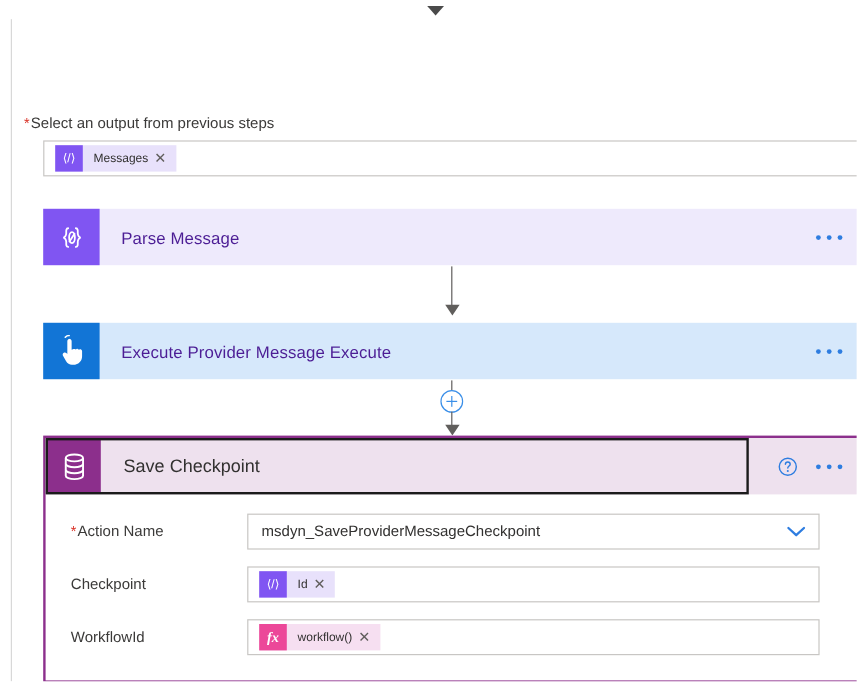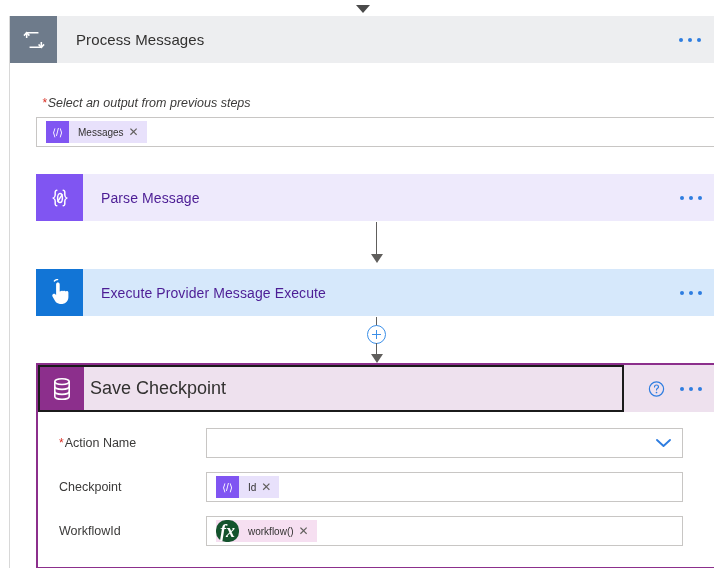--- a/index.html
+++ b/index.html
@@ -77,26 +77,25 @@
     cursor: pointer;
   }
   .dot-blue {
     width: 4px; height: 4px; border-radius: 50%;
     background: #2e7de0;
   }
 
   
   .req-label {
     position: absolute;
-    left: 32px;
+    left: 10px;
     top: 80px;
     font-size: 12.5px;
     color: #3b3a39;
     white-space: nowrap;
-    font-style: italic;
   }
   .req-star {
     color: #d93025;
     font-size: 12px;
     margin-right: 1px;
     vertical-align: top;
   }
 
   
   .msg-input {
@@ -123,26 +122,25 @@
     display: flex;
     align-items: center;
     justify-content: center;
     background: #8055f2;
     color: #ffffff;
     font-size: 10px;
     font-family: "Liberation Sans", sans-serif;
     flex: 0 0 auto;
   }
   .token-icon.fx {
-    background: #14532d;
+    background: #ec4899;
     font-style: italic;
     font-family: "Liberation Serif", serif;
-    font-size: 18px;
+    font-size: 12px;
     font-weight: 700;
-    border-radius: 10px;
   }
   .token-text {
     display: flex;
     align-items: center;
     padding: 0 5px 0 9px;
     font-size: 10px;
     color: #323130;
     white-space: nowrap;
   }
   .token-x {
@@ -289,22 +287,22 @@
     width: 45px;
     height: 45px;
     background: #8c2f8c;
     display: flex;
     align-items: center;
     justify-content: center;
     flex: 0 0 auto;
     margin-left: 1px;
   }
   .sc-title {
-    margin-left: 6px;
-    font-size: 18px;
+    margin-left: 19px;
+    font-size: 15px;
     color: #323130;
     text-align: center;
   }
   .sc-help {
     position: absolute;
     right: 51px;
     top: 50%;
     transform: translateY(-50%);
     cursor: pointer;
     line-height: 0;
@@ -374,36 +372,20 @@
 </style>
 </head>
 <body>
 
 <div id="screen">
 
   <div class="top-arrowhead"></div>
 
   <div class="scope-card">
 
-    <div class="scope-header">
-      <div class="scope-header-icon">
-        <svg width="22" height="22" viewBox="0 0 24 24" fill="none" stroke="#ffffff" stroke-width="1.7" stroke-linecap="square">
-          <polyline points="4,9 4,4 16,4"></polyline>
-          <polyline points="20,15 20,20 8,20"></polyline>
-          <polyline points="1.6,6.6 4,4 6.4,6.6"></polyline>
-          <polyline points="17.6,17.4 20,20 22.4,17.4"></polyline>
-        </svg>
-      </div>
-      <div class="scope-header-title">Process Messages</div>
-      <div class="scope-header-more">
-        <span class="dot-blue"></span>
-        <span class="dot-blue"></span>
-        <span class="dot-blue"></span>
-      </div>
-    </div>
 
     <div class="req-label">
       <span class="req-star">*</span><span>Select an output from previous steps</span>
     </div>
 
     <div class="msg-input">
       <div class="msg-token-wrap">
         <span class="token">
           <span class="token-icon">⟨/⟩</span>
           <span class="token-text">Messages</span>
@@ -480,20 +462,21 @@
           <span class="dot-blue"></span>
           <span class="dot-blue"></span>
         </div>
       </div>
 
       <div class="form-row" id="row-action">
         <div class="field-label">
           <span class="req-star">*</span><span>Action Name</span>
         </div>
         <div class="field-control">
+          <span class="combo-value">msdyn_SaveProviderMessageCheckpoint</span>
           <span class="combo-chevron">
             <svg width="17" height="11" viewBox="0 0 17 11" fill="none" stroke="#2e7de0" stroke-width="1.9" stroke-linecap="round" stroke-linejoin="round">
               <polyline points="2,2.5 8.5,8.5 15,2.5"></polyline>
             </svg>
           </span>
         </div>
       </div>
 
       <div class="form-row" id="row-chkpt">
         <div class="field-label">Checkpoint</div>

